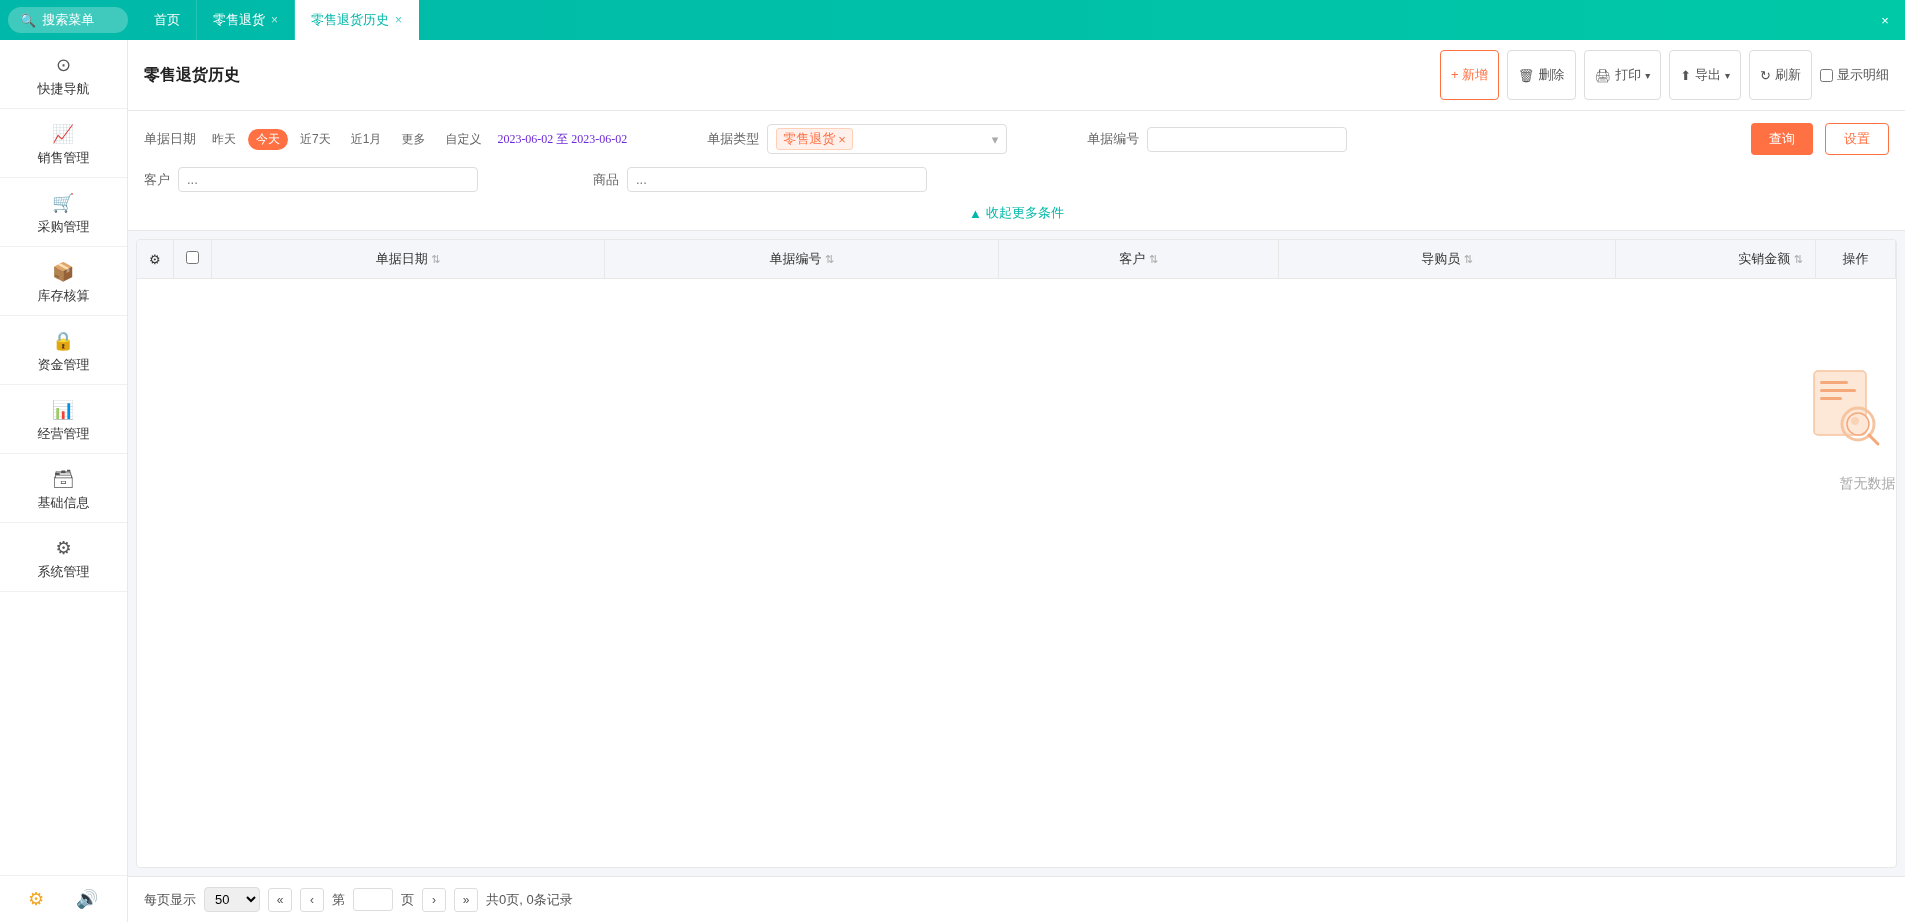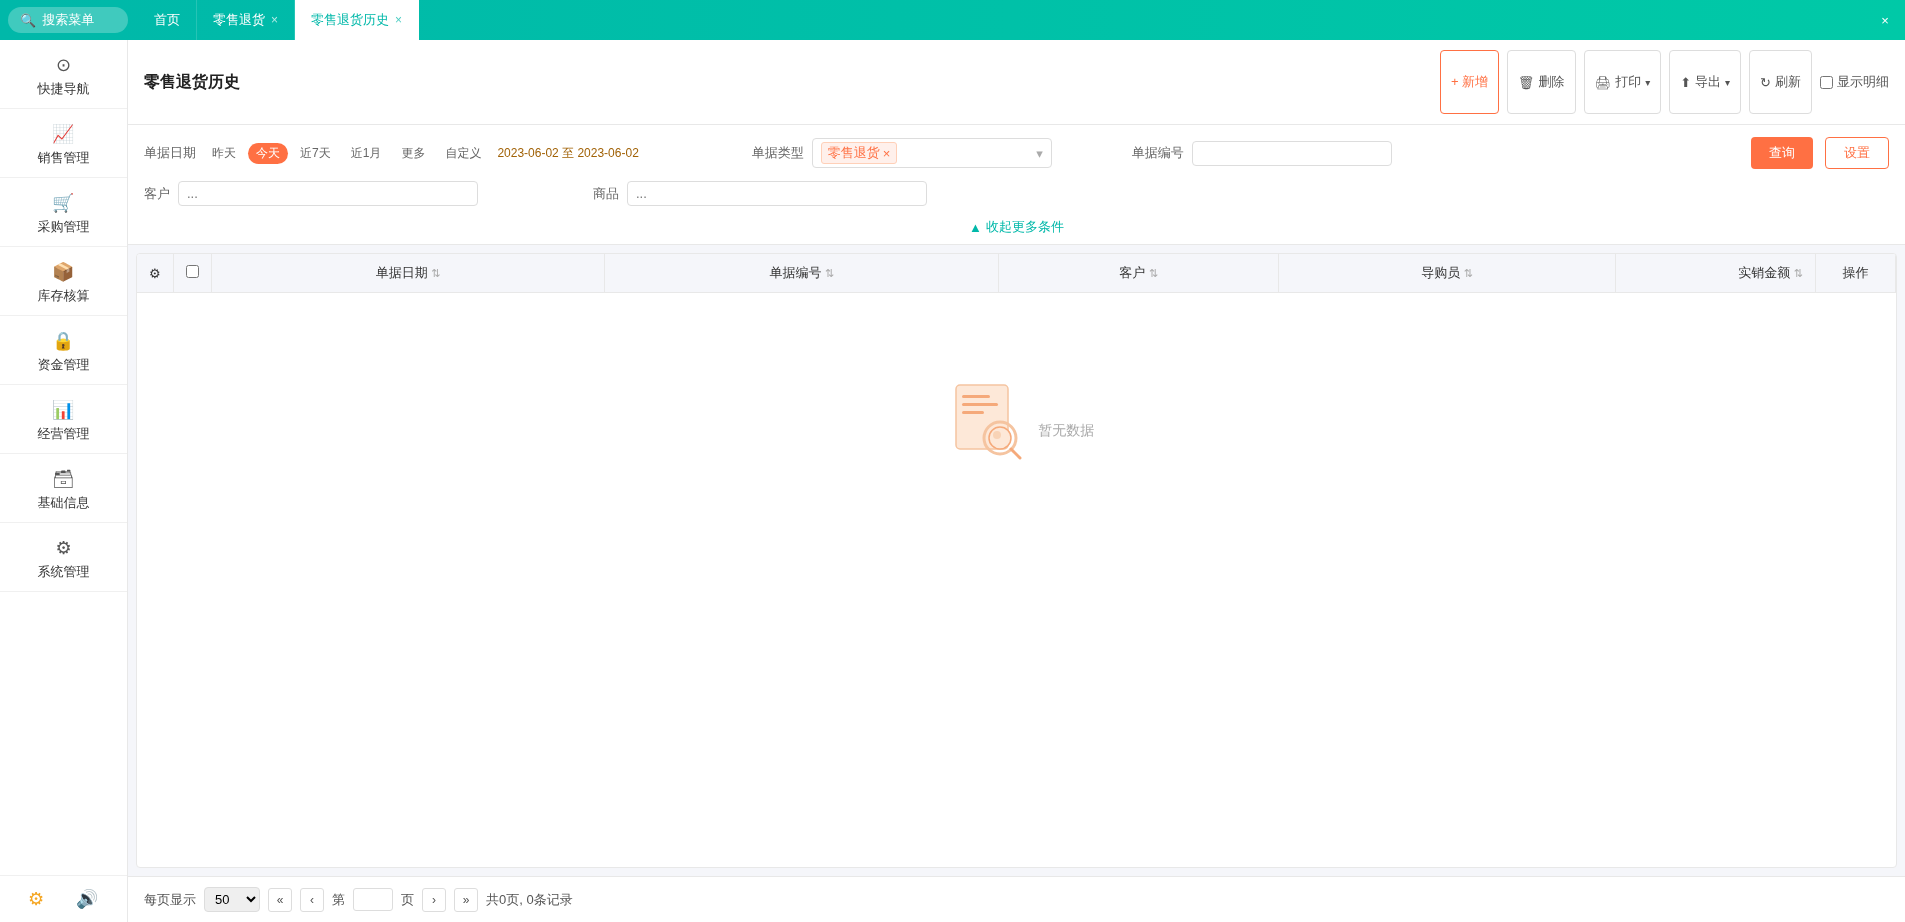--- a/index.html
+++ b/index.html
@@ -92,21 +92,21 @@
       display: flex; align-items: center; justify-content: space-between;
       background: white;
       padding: 10px 16px;
       border-bottom: 1px solid #e8e8e8;
       min-height: 50px;
     }
     .page-title { font-size: 16px; font-weight: bold; color: #222; }
     .header-actions { display: flex; align-items: center; gap: 8px; }
     .header-btn {
       display: flex; align-items: center; gap: 4px;
-      padding: 22px 10px;
+      padding: 15px 10px;
       border: 1px solid #ddd;
       border-radius: 4px;
       background: white;
       cursor: pointer;
       color: #555;
       font-size: 13px;
     }
     .btn-primary {
       background: #ff7043;
       color: white;
@@ -151,21 +151,21 @@
       font-size: 12px;
       color: #666;
       border: none;
       background: none;
     }
     .date-btn.active {
       background: #ff7043;
       color: white;
       border-radius: 12px;
     }
-    .date-range { color: #a16207; font-size: 12px; }
+    .date-range { color: #6d28d9; font-size: 12px; font-family: Liberation Serif, serif; }
     .filter-input {
       border: 1px solid #ddd;
       border-radius: 4px;
       padding: 4px 8px;
       min-width: 200px;
       color: #999;
       font-size: 13px;
     }
     .tag-select {
       display: flex; align-items: center;
@@ -223,21 +223,21 @@
       border-right: 1px solid #e8e8e8;
     }
     th .sort-icon { color: #aaa; font-size: 11px; }
     .th-settings { width: 36px; text-align: center; }
     .th-check { width: 36px; text-align: center; }
     .th-actions { width: 80px; }
     .th-amount { text-align: right; }
 
     
     .empty-state {
-      display: flex; flex-direction: row; align-items: center; justify-content: center;
+      display: flex; flex-direction: column; align-items: flex-end; justify-content: center;
       padding: 80px 0;
       color: #aaa;
     }
     .empty-icon {
       width: 100px; height: 100px;
       margin-bottom: 16px;
     }
     .empty-text { font-size: 14px; color: #aaa; }
 
     
@@ -388,21 +388,21 @@
             <button class="date-btn">昨天</button>
             <button class="date-btn active">今天</button>
             <button class="date-btn">近7天</button>
             <button class="date-btn">近1月</button>
             <button class="date-btn">更多</button>
             <button class="date-btn">自定义</button>
           </div>
           <span class="date-range">2023-06-02 至 2023-06-02</span>
         </div>
 
-        <div class="filter-item" style="margin-left:93px;">
+        <div class="filter-item" style="margin-left:60px;">
           <span class="filter-label">单据类型</span>
           <div class="tag-select" style="min-width:240px;">
             <div class="tag">
               <span>零售退货</span>
               <span style="cursor:pointer;">×</span>
             </div>
             <span class="tag-arrow">▾</span>
           </div>
         </div>
 

